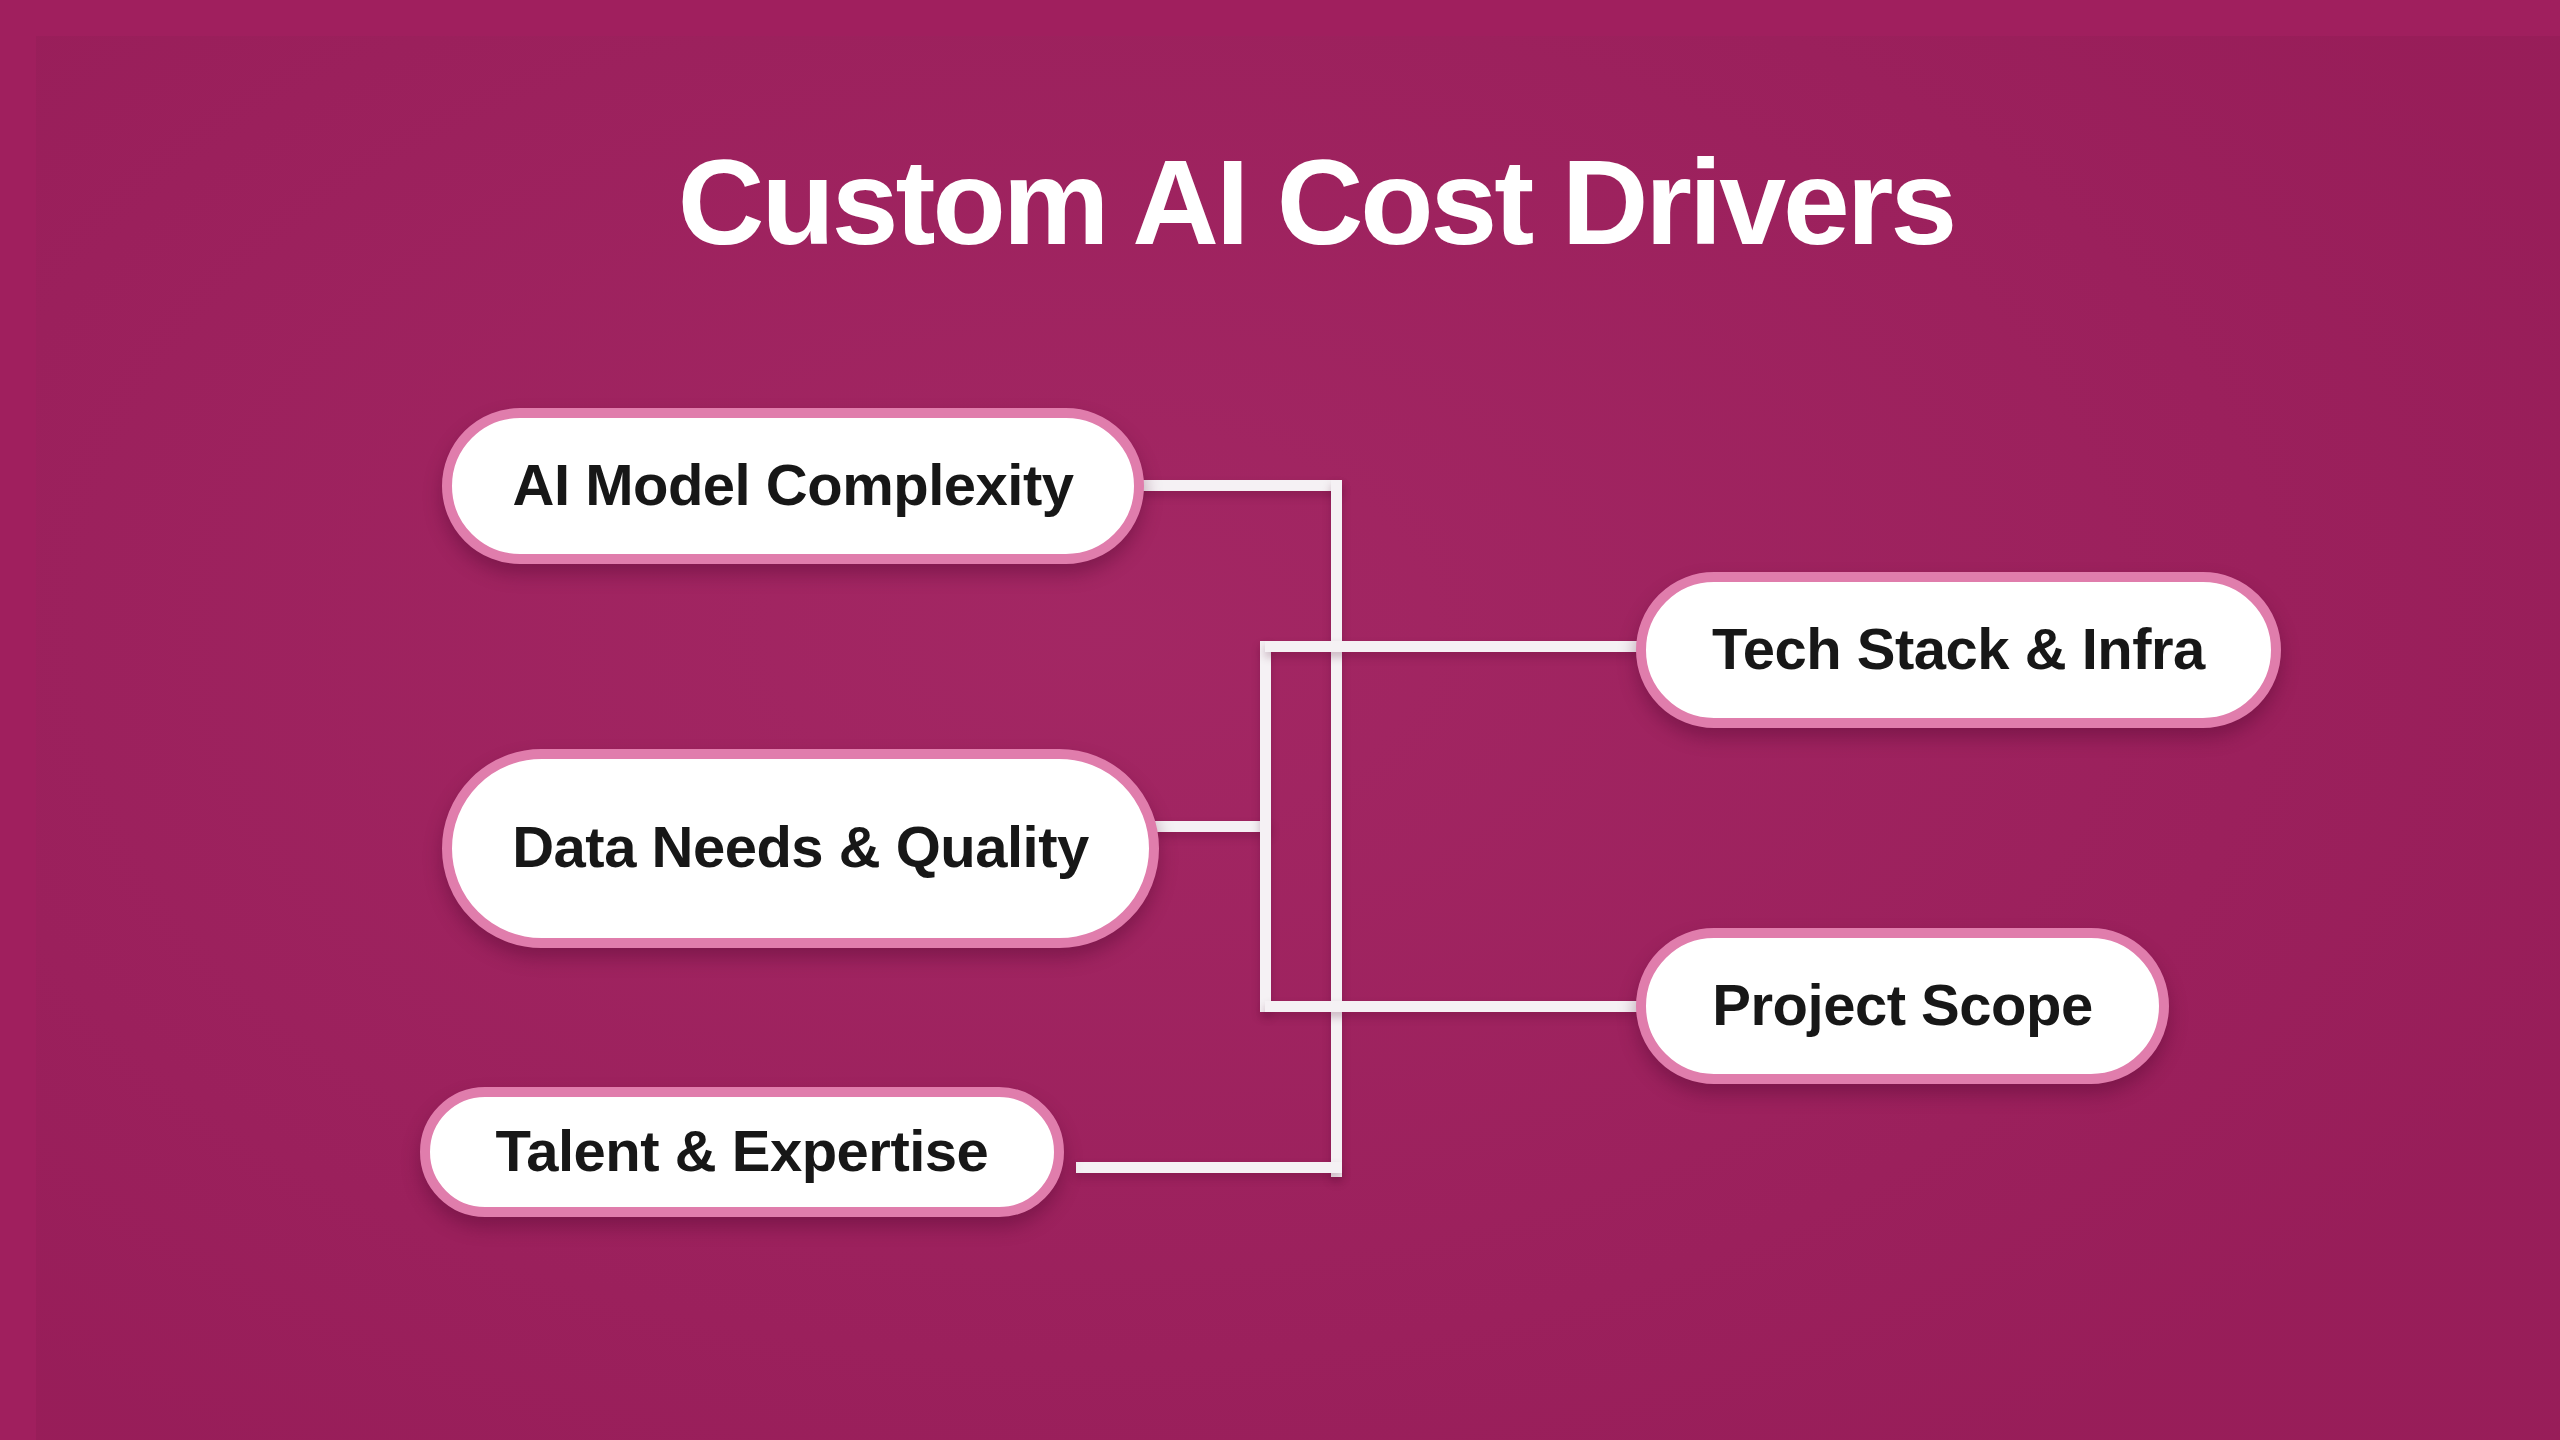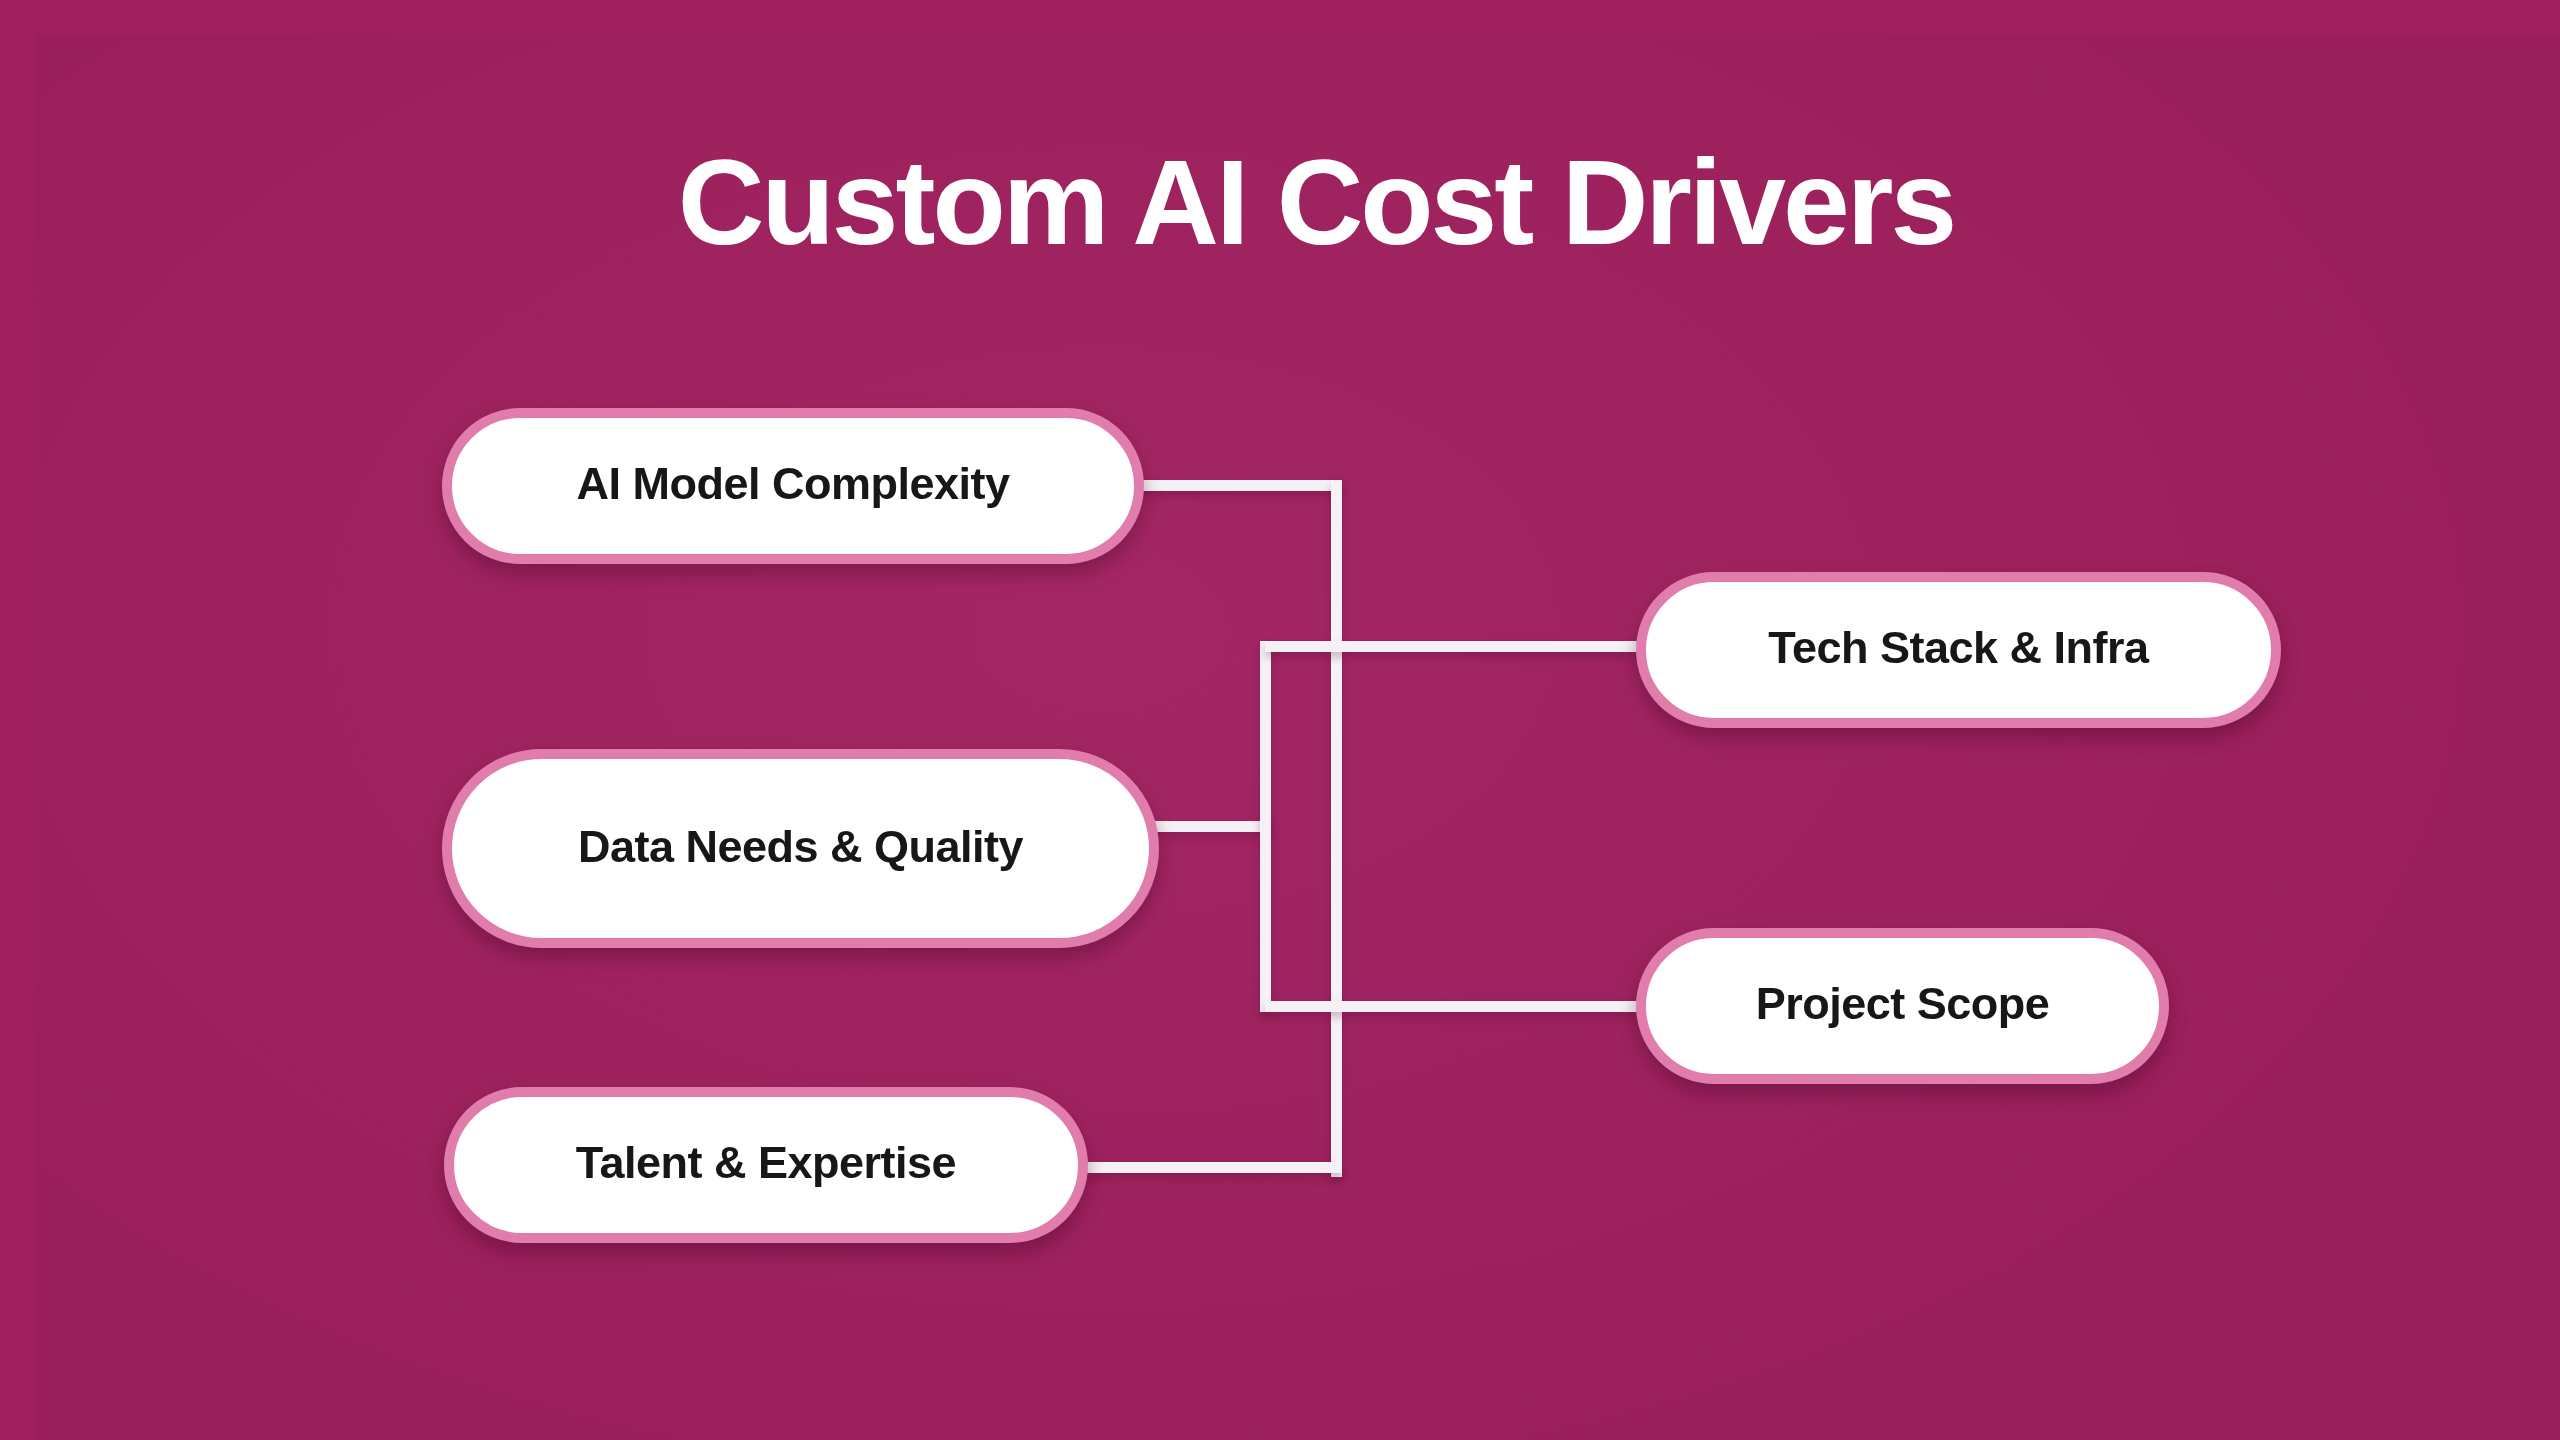--- a/index.html
+++ b/index.html
@@ -42,30 +42,30 @@
     background: var(--node-fill);
     border: 10px solid var(--node-border);
     border-radius: 999px;
     display: flex;
     align-items: center;
     justify-content: center;
     box-shadow: 0 10px 18px var(--shadow);
     z-index: 2;
   }
   .node-label {
-    font-size: 45px;
+    font-size: 58px;
     font-weight: 700;
     letter-spacing: -0.5px;
     color: var(--node-text);
     white-space: nowrap;
     padding-bottom: 4px;
   }
   .node-1 { left: 406px;  top: 372px;  width: 702px; height: 156px; }
   .node-2 { left: 406px;  top: 713px;  width: 717px; height: 199px; }
-  .node-3 { left: 408px;  top: 1051px; width: 644px; height: 156px; }
+  .node-3 { left: 384px;  top: 1051px; width: 644px; height: 130px; }
   .node-4 { left: 1600px; top: 536px;  width: 645px; height: 156px; }
   .node-5 { left: 1600px; top: 892px;  width: 533px; height: 156px; text-align: right; }
 
   .line {
     position: absolute;
     background: var(--connector);
     z-index: 1;
     box-shadow: 0 5px 9px rgba(74, 8, 44, 0.25);
   }
   .line-h1 { left: 1090px; top: 444px;  width: 216px; height: 11px; }

